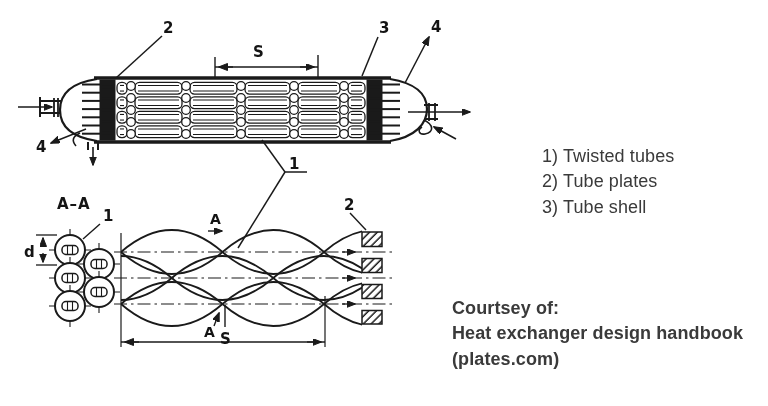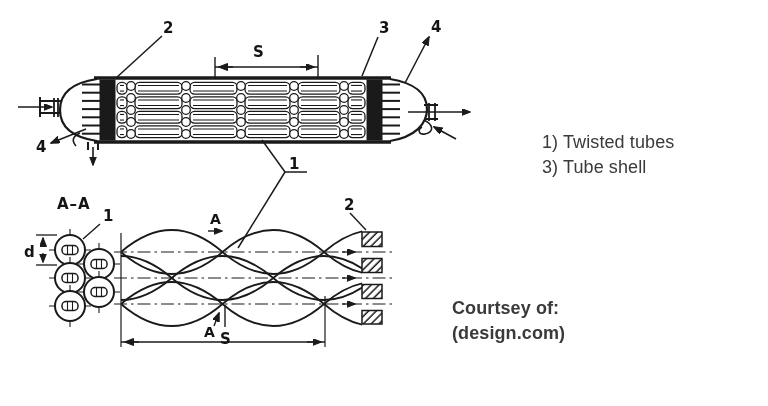--- a/index.html
+++ b/index.html
@@ -4,21 +4,21 @@
 <style>
   html,body{margin:0;padding:0;background:#ffffff;}
   .stage{position:relative;width:768px;height:406px;background:#ffffff;overflow:hidden;
          font-family:"Liberation Sans",sans-serif;}
   svg{position:absolute;left:0;top:0;}
   svg line, svg path, svg rect, svg circle, svg polyline{stroke:#1a1a1a;}
   .lbl{font-family:"DejaVu Sans",sans-serif;font-weight:bold;fill:#141414;font-size:15px;}
   .lbl-sm{font-family:"DejaVu Sans",sans-serif;font-weight:bold;fill:#141414;font-size:14px;}
   .lbl-sec{letter-spacing:1px;}
   .txtblock{position:absolute;color:#3a3a3a;font-size:18px;line-height:25.3px;letter-spacing:0.1px;}
-  .legend{left:542px;top:130px;}
+  .legend{left:542px;top:144px;}
   .credit{left:452px;top:296px;font-weight:bold;}
 </style>
 </head>
 <body>
 
 <div class="stage">
 
 <svg width="768" height="406" viewBox="0 0 768 406">
   <defs>
     <marker id="arr" markerWidth="10" markerHeight="8" refX="8.5" refY="3.5" orient="auto" markerUnits="userSpaceOnUse">
@@ -295,21 +295,23 @@
     <line x1="325" y1="296" x2="325" y2="347" stroke-width="1.2"></line>
     <line x1="121" y1="342" x2="325" y2="342" stroke-width="1.3"></line>
     <line x1="139" y1="342" x2="125" y2="342" stroke-width="1.3" marker-end="url(#arr)"></line>
     <line x1="307" y1="342" x2="321" y2="342" stroke-width="1.3" marker-end="url(#arr)"></line>
     <text class="lbl" x="220" y="344">S</text>
   </g>
 </svg>
 
 <div class="txtblock legend">
   <div>1) Twisted tubes</div>
+  <div>2) Tube plates</div>
   <div>3) Tube shell</div>
 </div>
 
 <div class="txtblock credit">
   <div>Courtsey of:</div>
-  <div>(design.com)</div>
+  <div>Heat exchanger design handbook</div>
+  <div>(plates.com)</div>
 </div>
 
 </div>
 
 </body></html>

